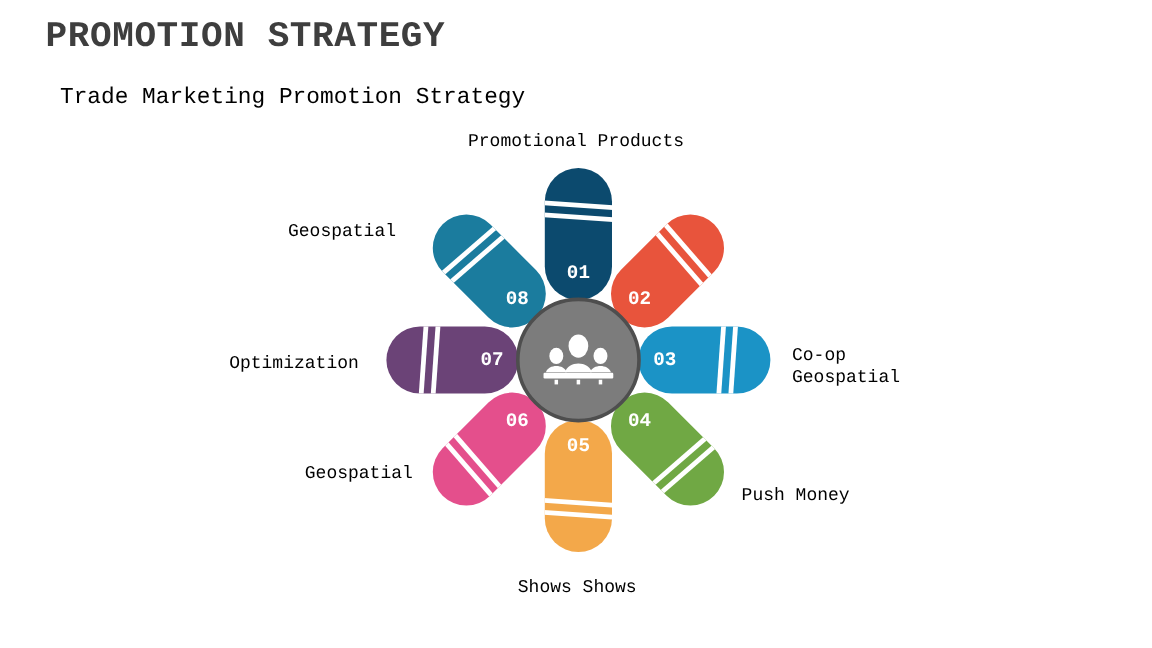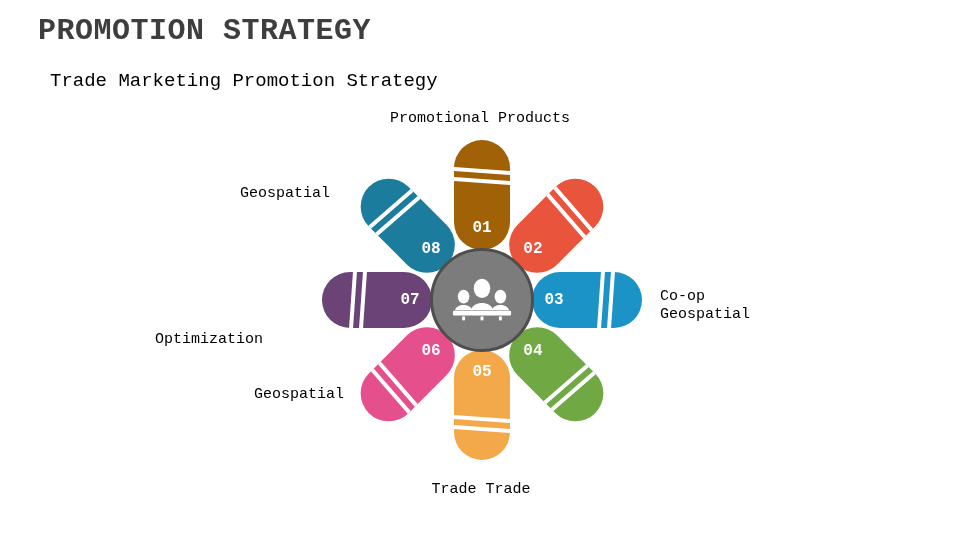--- a/index.html
+++ b/index.html
@@ -45,34 +45,34 @@
   }
   .lbl {
     position:absolute; font-size:15px; color:#000000; line-height:18px;
   }
   .lbl-0 { left:330px; top:110px; width:300px; text-align:center; }
   .lbl-1 { left:627px; top:185px; width:95px;  text-align:left; }
   .lbl-2 { left:660px; top:288px; width:95px;  text-align:left; }
   .lbl-3 { left:618px; top:405px; width:150px; text-align:left; }
   .lbl-4 { left:331px; top:481px; width:300px; text-align:center; }
   .lbl-5 { left:164px; top:386px; width:180px; text-align:right; }
-  .lbl-6 { left:119px; top:295px; width:180px; text-align:center;margin-top:36px; }
+  .lbl-6 { left:119px; top:295px; width:180px; text-align:right; }
   .lbl-7 { left:150px; top:185px; width:180px; text-align:right; }
 </style>
 </head>
 <body>
 
 <div class="stage">
   <h1 class="title">PROMOTION STRATEGY</h1>
   <h2 class="subtitle">Trade Marketing Promotion Strategy</h2>
 
   <div class="diagram">
 
     <div class="pill-wrap" style="--angle: 0deg;">
-      <div class="pill" style="background: #a16207;">
+      <div class="pill" style="background: #0c4a6e;">
         <span class="stripe s1"></span>
         <span class="stripe s2"></span>
         <span class="pill-num">01</span>
       </div>
     </div>
     <div class="pill-wrap" style="--angle: 45deg;">
       <div class="pill" style="background: rgb(232, 84, 60);">
         <span class="stripe s1"></span>
         <span class="stripe s2"></span>
         <span class="pill-num">02</span>
@@ -134,17 +134,18 @@
           <rect x="11.5" y="40" width="3" height="4"></rect>
           <rect x="30.5" y="40" width="3" height="4"></rect>
           <rect x="49.5" y="40" width="3" height="4"></rect>
         </g>
       </svg>
     </div>
   </div>
 
   <div class="lbl lbl-0">Promotional Products</div>
   <div class="lbl lbl-2">Co-op Geospatial</div>
-  <div class="lbl lbl-4">Trade Trade</div>
+  <div class="lbl lbl-3">Push Money</div>
+  <div class="lbl lbl-4">Shows Shows</div>
   <div class="lbl lbl-5">Geospatial</div>
   <div class="lbl lbl-6">Optimization</div>
   <div class="lbl lbl-7">Geospatial</div>
 </div>
 
 </body></html>

